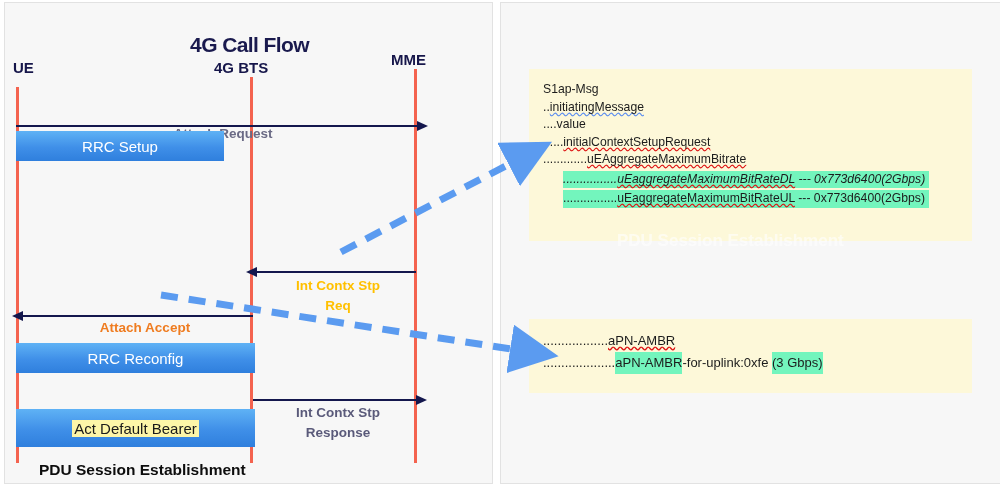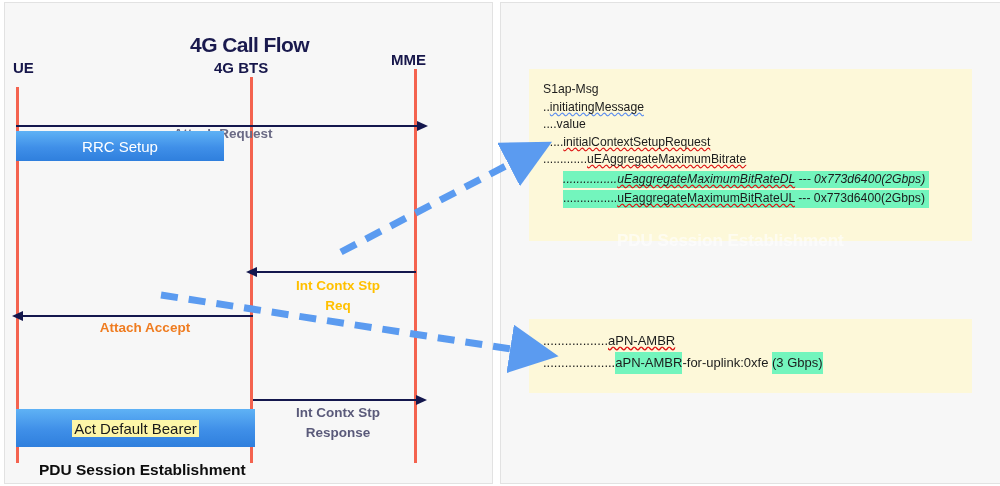--- a/index.html
+++ b/index.html
@@ -123,20 +123,23 @@
 
     <div class="msg-label" style="left:256px; top:251px; width:154px; color:#ffc000;">Int Contx Stp</div>
     <div class="msg-label" style="left:256px; top:271px; width:154px; color:#ffc000;">Req</div>
     <div class="msg-line" style="left:248px; top:268px; width:163px;"></div>
     <div class="arrow-head left" style="left:241px; top:264px;"></div>
 
     <div class="msg-label" style="left:60px; top:293px; width:160px; color:#ef7c20;">Attach Accept</div>
     <div class="msg-line" style="left:14px; top:312px; width:234px;"></div>
     <div class="arrow-head left" style="left:7px; top:308px;"></div>
 
+    <div class="act-bar" style="left:11px; top:340px; width:239px; height:30px;">
+      <span>RRC Reconfig</span>
+    </div>
 
     <div class="msg-label" style="left:256px; top:378px; width:154px; color:#5a5a7a;">Int Contx Stp</div>
     <div class="msg-label" style="left:256px; top:398px; width:154px; color:#5a5a7a;">Response</div>
     <div class="msg-line" style="left:248px; top:396px; width:166px;"></div>
     <div class="arrow-head right" style="left:411px; top:392px;"></div>
 
     <div class="act-bar" style="left:11px; top:406px; width:239px; height:38px;justify-content:center;">
       <span class="hl">Act Default Bearer</span>
     </div>
 

